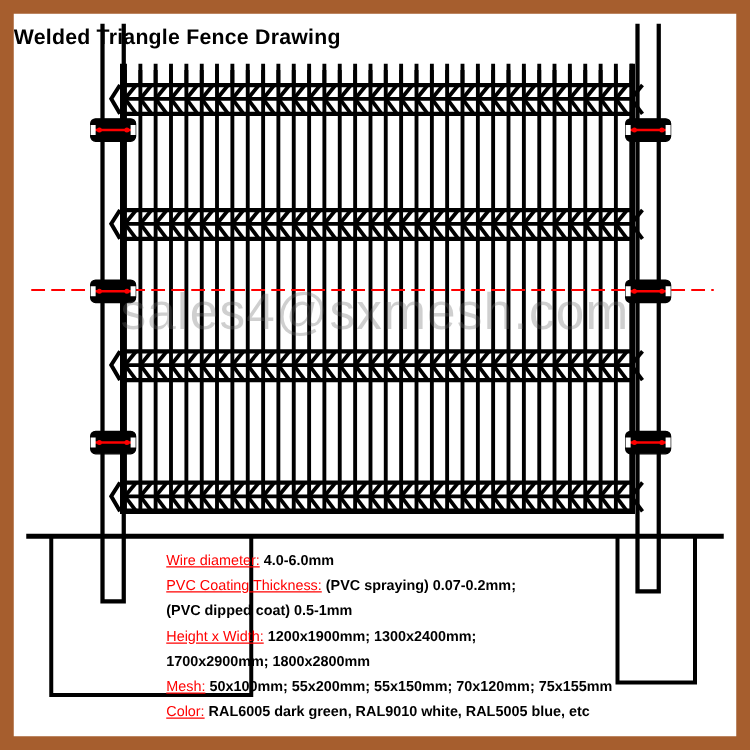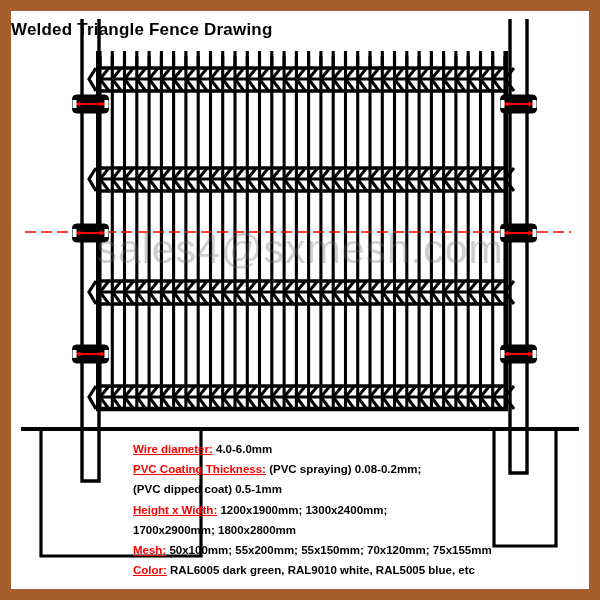--- a/index.html
+++ b/index.html
@@ -80,21 +80,21 @@
     font-weight: bold;
     color: #000000;
     line-height: 20.2px;
   }
   #spec-block .spec-line {
     white-space: nowrap;
   }
   .lbl {
     color: #ff0000;
     text-decoration: underline;
-    font-weight: bold;
+    font-weight: normal;
     text-align: center;
   }
   .val {
     color: #000000;
     font-weight: bold;
   }
 </style>
 </head>
 <body>
 
@@ -557,21 +557,21 @@
         </g>
 
     </svg>
 
     <div id="watermark">sales4@sxmesh.com</div>
 
     <div id="title">Welded Triangle Fence Drawing</div>
 
     <div id="spec-block">
         <div class="spec-line"><span class="lbl">Wire diameter:</span> <span class="val">4.0-6.0mm</span></div>
-        <div class="spec-line"><span class="lbl">PVC Coating Thickness:</span> <span class="val">(PVC spraying) 0.08-0.2mm;</span></div>
+        <div class="spec-line"><span class="lbl">PVC Coating Thickness:</span> <span class="val">(PVC spraying) 0.07-0.2mm;</span></div>
         <div class="spec-line"><span class="val">(PVC dipped coat) 0.5-1mm</span></div>
         <div class="spec-line"><span class="lbl">Height x Width:</span> <span class="val">1200x1900mm; 1300x2400mm;</span></div>
         <div class="spec-line"><span class="val">1700x2900mm; 1800x2800mm</span></div>
         <div class="spec-line"><span class="lbl">Mesh:</span> <span class="val">50x100mm; 55x200mm; 55x150mm; 70x120mm; 75x155mm</span></div>
         <div class="spec-line"><span class="lbl">Color:</span> <span class="val">RAL6005 dark green, RAL9010 white, RAL5005 blue, etc</span></div>
       </div>
 
   </div>
 
   <div id="frame-border"></div>

